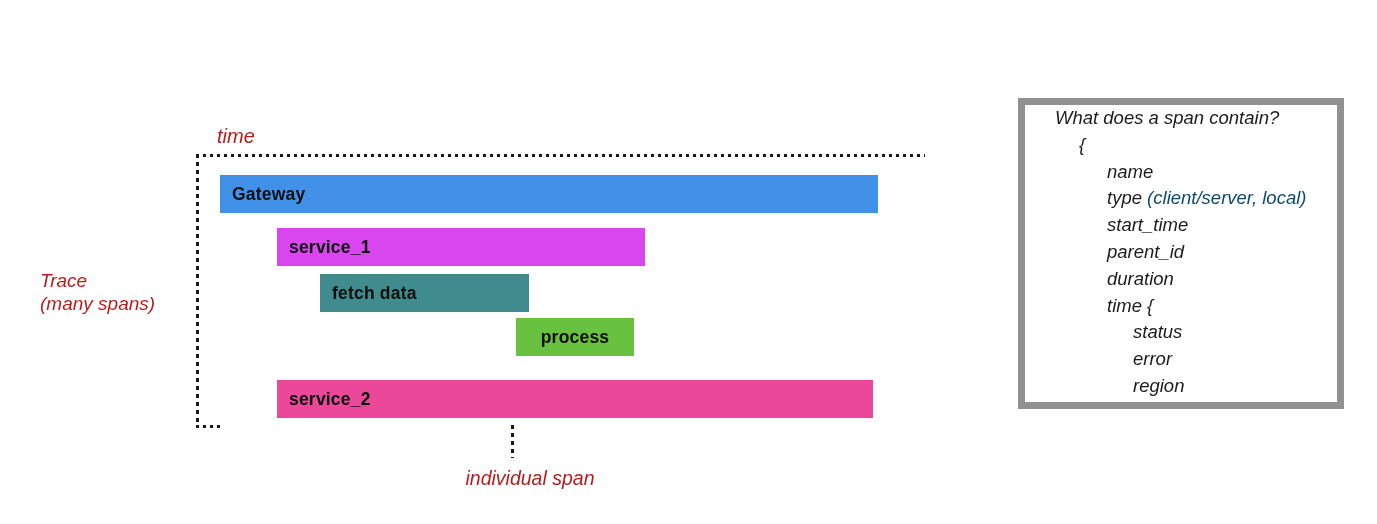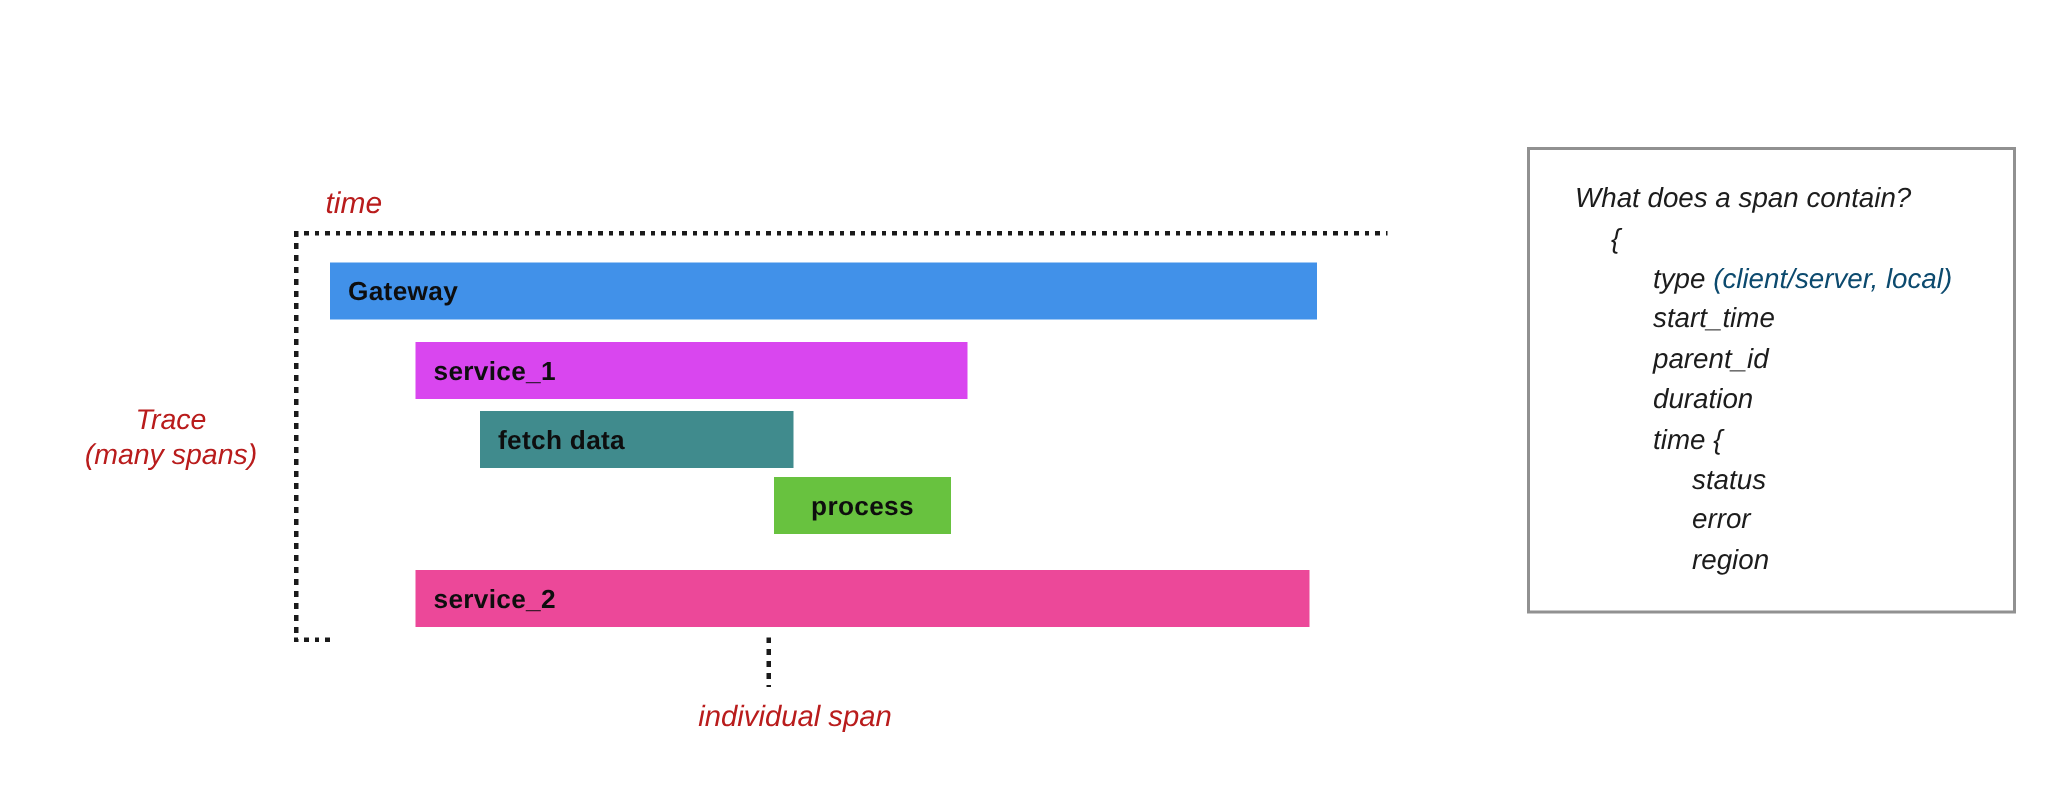--- a/index.html
+++ b/index.html
@@ -30,21 +30,21 @@
   
   .lbl {
     position: absolute;
     font-style: italic;
     color: #b91c1c;
     white-space: nowrap;
   }
   .lbl-time { left: 217px; top: 125px; font-size: 20px; }
   .lbl-trace {
     left: 40px; top: 269px; width: 148px;
-    text-align: center; font-size: 19px; line-height: 23px; white-space: normal;
+    text-align: left; font-size: 19px; line-height: 23px; white-space: normal;
   }
   .lbl-individual { left: 430px; top: 467px; width: 200px; text-align: center; font-size: 19.5px; }
 
   
   .bar {
     position: absolute;
     box-sizing: border-box;
     display: flex;
     align-items: center;
     padding-left: 12px;
@@ -54,24 +54,23 @@
     letter-spacing: 0.2px;
   }
   .bar.center { justify-content: center; padding-left: 0; }
 
   
   .panel {
     position: absolute;
     left: 1018px; top: 98px;
     width: 326px; height: 311px;
     box-sizing: border-box;
-    border: 2px solid #c2410c;
+    border: 7px solid #c2410c;
     background: #ffffff;
     overflow: hidden;
-    padding-top: 19px;
   }
   .panel-line {
     font-style: italic;
     font-size: 18.5px;
     line-height: 26.8px;
     color: #1c1c1c;
     white-space: nowrap;
   }
   .ind-title { margin-left: 30px; }
   .ind-brace { margin-left: 54px; }
@@ -98,20 +97,21 @@
 
   <div class="bar" style="left: 220px; top: 175px; width: 658px; height: 38px; background: rgb(65, 145, 233);">Gateway</div>
   <div class="bar" style="left: 277px; top: 228px; width: 368px; height: 38px; background: #d946ef;">service_1</div>
   <div class="bar center" style="left: 516px; top: 318px; width: 118px; height: 38px; background: rgb(104, 194, 63);">process</div>
   <div class="bar" style="left: 320px; top: 274px; width: 209px; height: 38px; background: rgb(64, 139, 141);">fetch data</div>
   <div class="bar" style="left: 277px; top: 380px; width: 596px; height: 38px; background: #ec4899;">service_2</div>
 
   <div class="panel" style="border-color: rgb(145, 145, 145);">
     <div class="panel-line ind-title">What does a span contain?</div>
     <div class="panel-line ind-brace">{</div>
+    <div class="panel-line ind-field">name</div>
     <div class="panel-line ind-field"><span>type</span><span class="muted" style="color: #0c4a6e;"> (client/server, local)</span></div>
     <div class="panel-line ind-field">start_time</div>
     <div class="panel-line ind-field">parent_id</div>
     <div class="panel-line ind-field">duration</div>
     <div class="panel-line ind-field">time {</div>
     <div class="panel-line ind-sub">status</div>
     <div class="panel-line ind-sub">error</div>
     <div class="panel-line ind-sub">region</div>
   </div>
 

